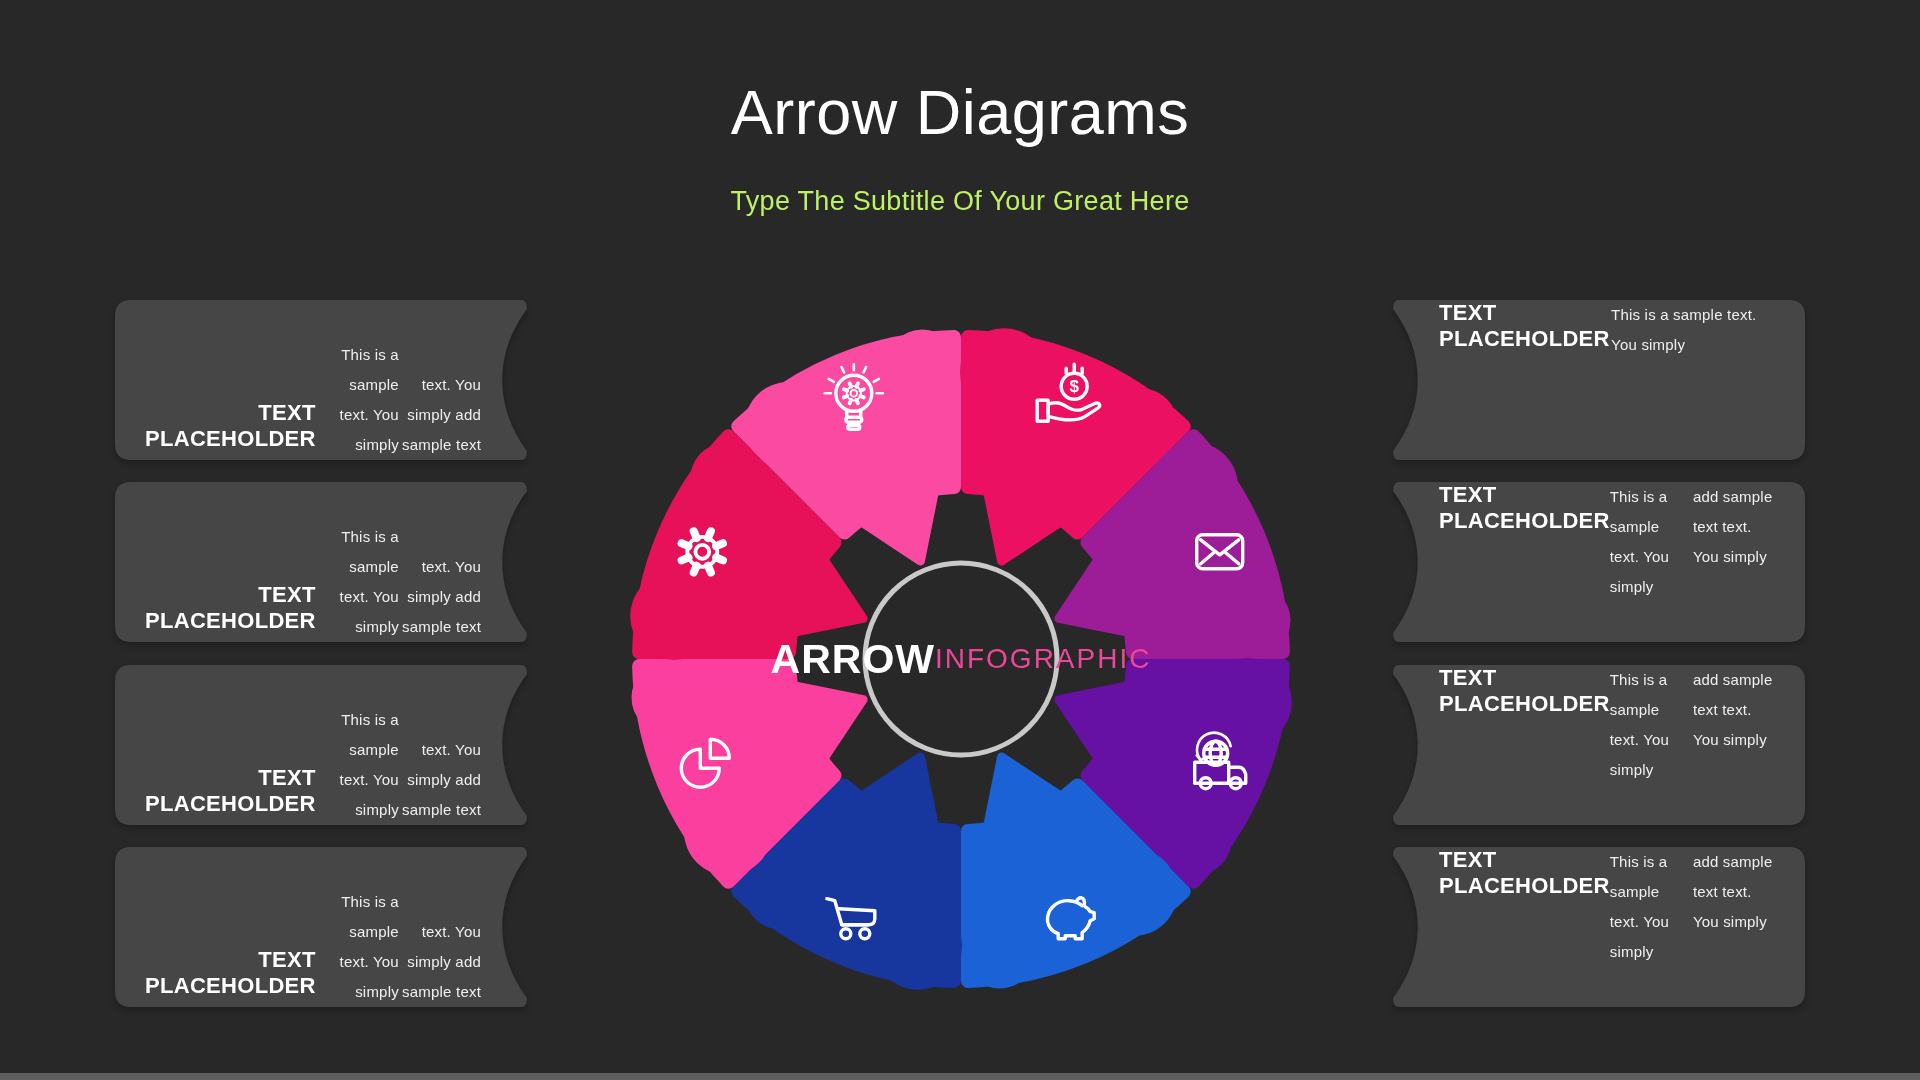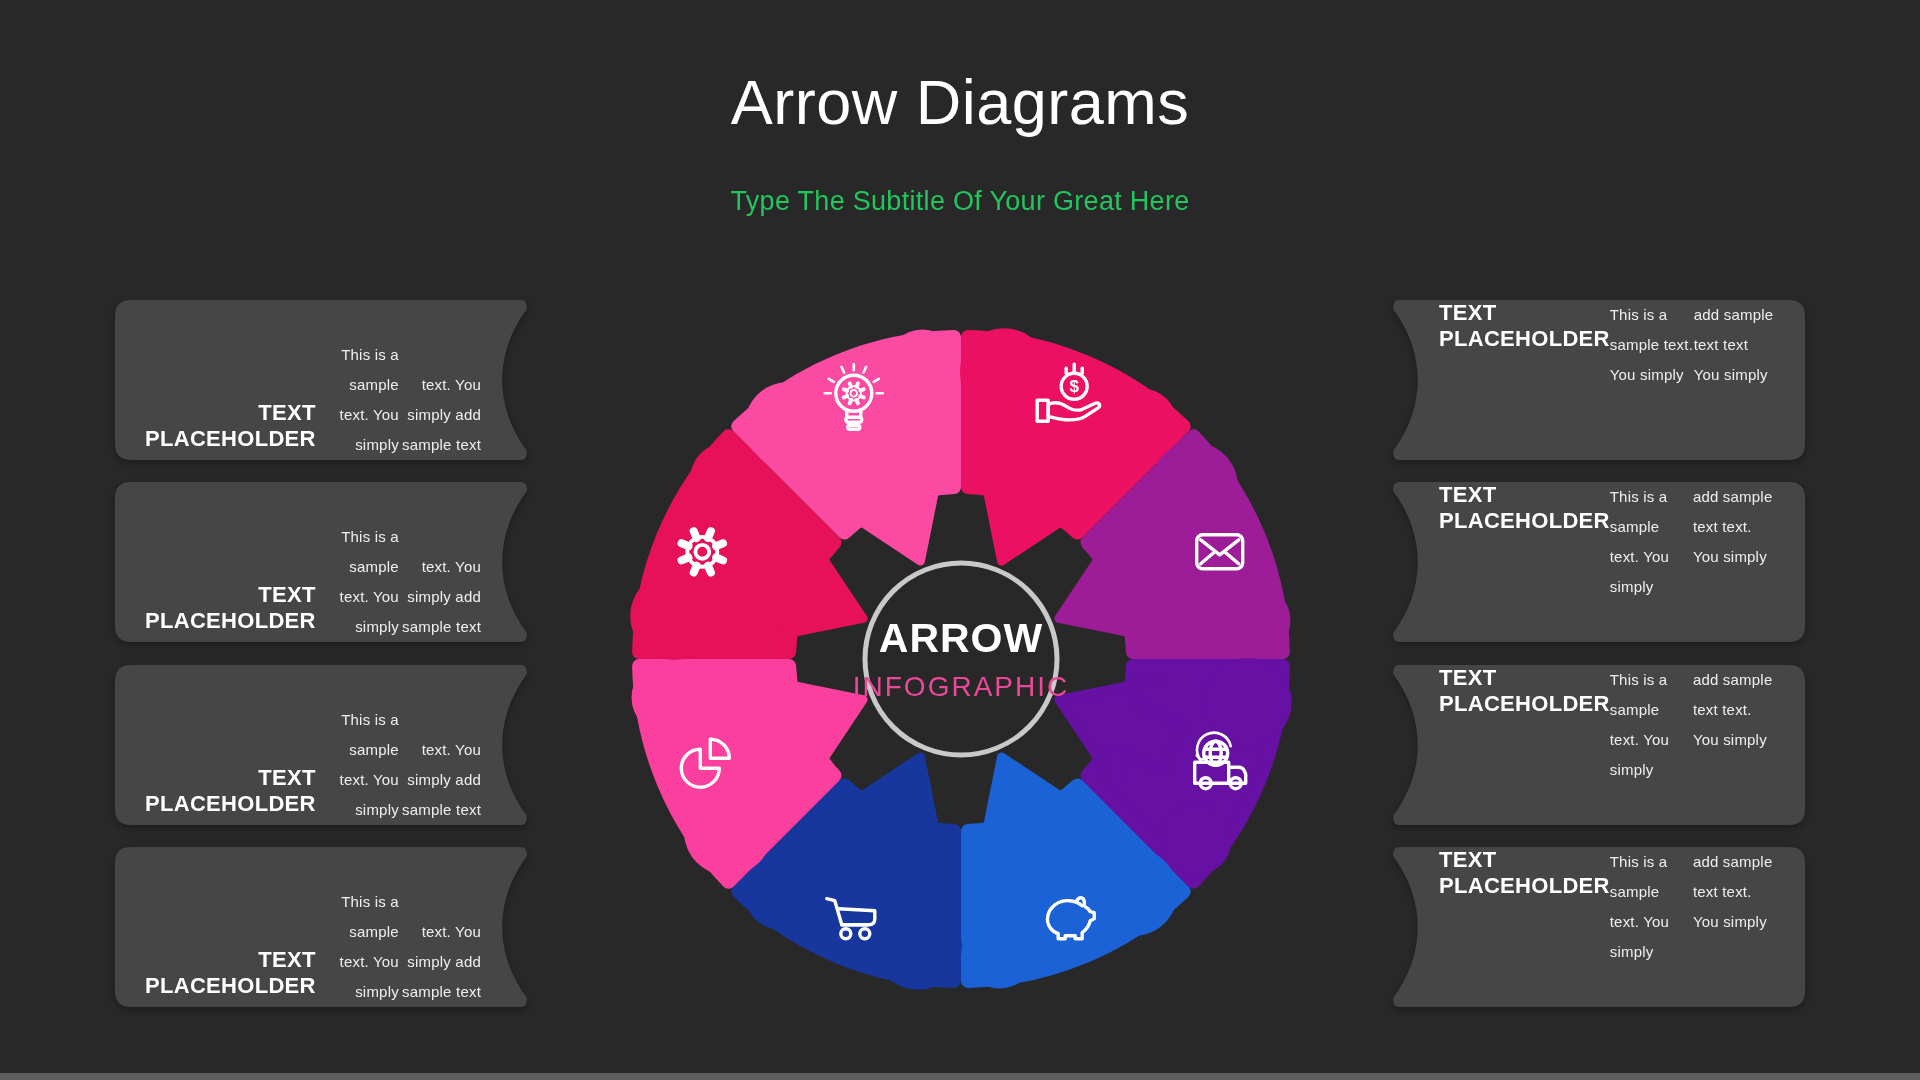--- a/index.html
+++ b/index.html
@@ -3,44 +3,44 @@
 <meta charset="utf-8">
 <style>
   html,body{margin:0;padding:0;}
   body{
     width:1920px;height:1080px;position:relative;overflow:hidden;
     background:#282828;
     font-family:"Liberation Sans", sans-serif;
     -webkit-font-smoothing:antialiased;
   }
   .slide-title{
-    position:absolute;top:66px;left:0;width:1920px;text-align:center;
+    position:absolute;top:76px;left:0;width:1920px;text-align:center;
     color:#ffffff;font-size:63px;font-weight:500;letter-spacing:.5px;
   }
   .slide-subtitle{
     position:absolute;top:186px;left:0;width:1920px;text-align:center;
-    color:#22c55e;font-size:27px;font-weight:400;letter-spacing:.3px;
+    color:#bef264;font-size:27px;font-weight:400;letter-spacing:.3px;
   }
   .card{position:absolute;width:412px;height:160px;}
   .card svg.card-shape{position:absolute;left:0;top:0;filter:drop-shadow(0 3px 3px rgba(0,0,0,.28));}
   .card .content{
     position:absolute;inset:0;display:flex;justify-content:center;
     row-gap:3px;color:#fff;
   }
   .card.left .content{align-items:flex-end;padding-right:46px;padding-left:30px;text-align:right;}
   .card.right .content{align-items:flex-start;padding-left:46px;padding-right:30px;text-align:left;}
   .card .card-title{font-size:22px;font-weight:700;letter-spacing:.3px;margin-bottom:8px;}
   .card .card-line{font-size:15px;font-weight:400;color:#efefef;line-height:30px;letter-spacing:.2px;}
   #wheel-wrap{position:absolute;left:611px;top:309px;width:700px;height:700px;}
   #wheel{overflow:visible;}
   .ic{stroke:#ffffff;fill:none;stroke-width:3.4px;stroke-linecap:round;stroke-linejoin:round;}
   .ic text{fill:#ffffff;stroke:none;font-family:"Liberation Sans",sans-serif;font-weight:700;font-size:17px;text-anchor:middle;}
   .center-label{
     position:absolute;left:811px;top:577px;width:300px;height:164px;
-    display:flex;flex-direction:column;align-items:center;justify-content:center;row-gap:9px;
+    display:flex;flex-direction:row;align-items:center;justify-content:center;row-gap:9px;
     pointer-events:none;
   }
   .center-label .ct{color:#ffffff;font-size:41px;font-weight:700;letter-spacing:1px;}
   .center-label .cs{color:#ec4899;font-size:28px;font-weight:400;letter-spacing:2px;}
   .bottom-bar{position:absolute;left:0;bottom:0;width:1920px;height:7px;background:#5f5f5f;}
 </style>
 </head>
 <body>
 
 <div class="slide-title">Arrow Diagrams</div>
@@ -87,21 +87,20 @@
   </div>
 </div>
 
 <div class="card right" style="left:1393px;top:300px;">
   <svg class="card-shape" width="412" height="160" viewBox="0 0 412 160">
       <path d="M 396.0 0 L 6.0 0 Q 0.0 0 0.0 9 C 33.0 52.8 33.0 107.2 0.0 151 Q 0.0 160 6.0 160 L 396.0 160 Q 412.0 160 412.0 144 L 412.0 16 Q 412.0 0 396.0 0 Z" fill="#464646"></path>
     </svg>
   <div class="content">
     <div class="card-title">TEXT PLACEHOLDER</div>
     <div class="card-line">This is a sample text. You simply</div>
-    <div class="card-line">add sample text  text You simply</div>
   </div>
 </div>
 <div class="card right" style="left:1393px;top:482px;">
   <svg class="card-shape" width="412" height="160" viewBox="0 0 412 160">
       <path d="M 396.0 0 L 6.0 0 Q 0.0 0 0.0 9 C 33.0 52.8 33.0 107.2 0.0 151 Q 0.0 160 6.0 160 L 396.0 160 Q 412.0 160 412.0 144 L 412.0 16 Q 412.0 0 396.0 0 Z" fill="#464646"></path>
     </svg>
   <div class="content">
     <div class="card-title">TEXT PLACEHOLDER</div>
     <div class="card-line">This is a sample text. You simply</div>
     <div class="card-line">add sample text text. You simply</div>

